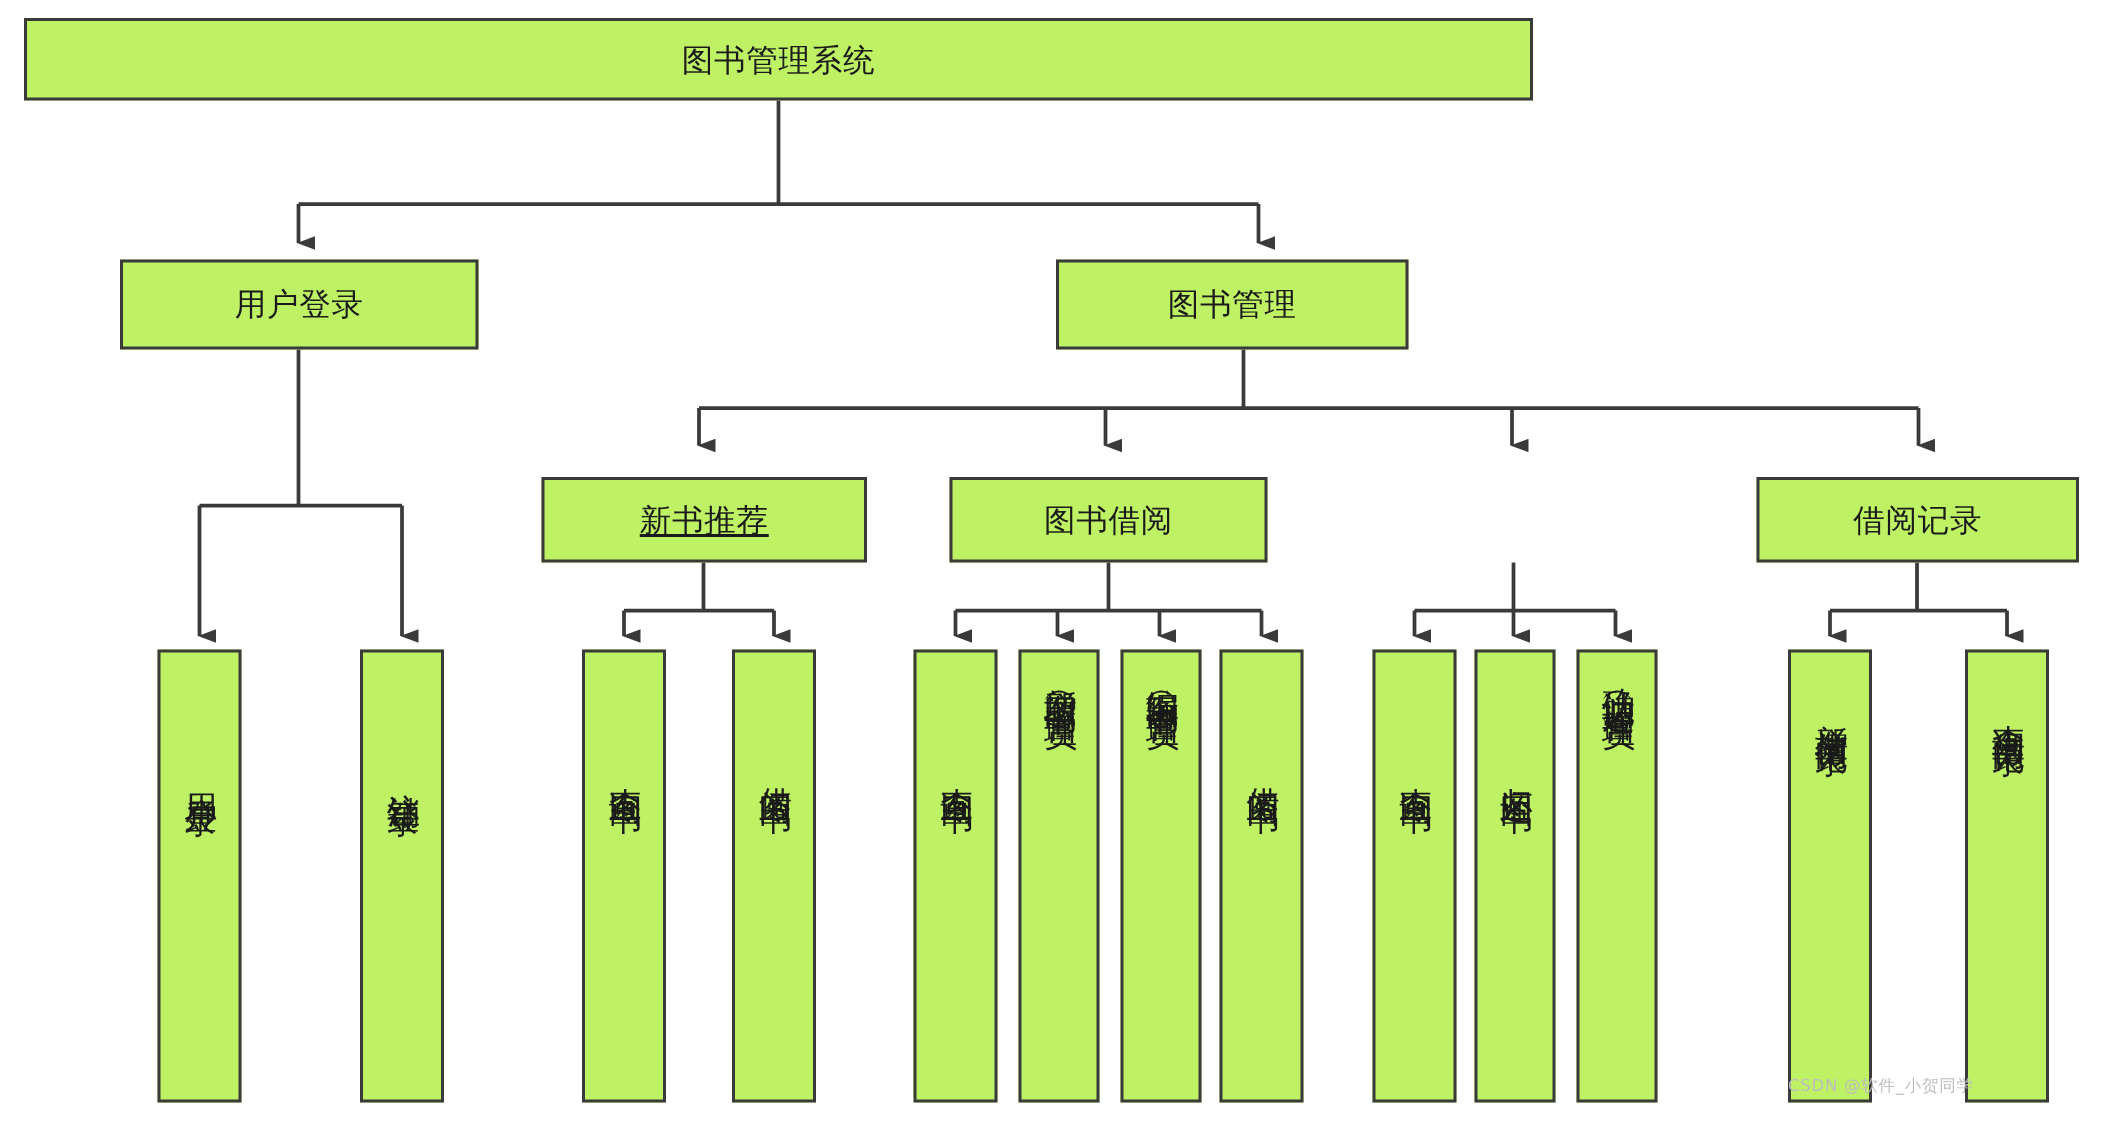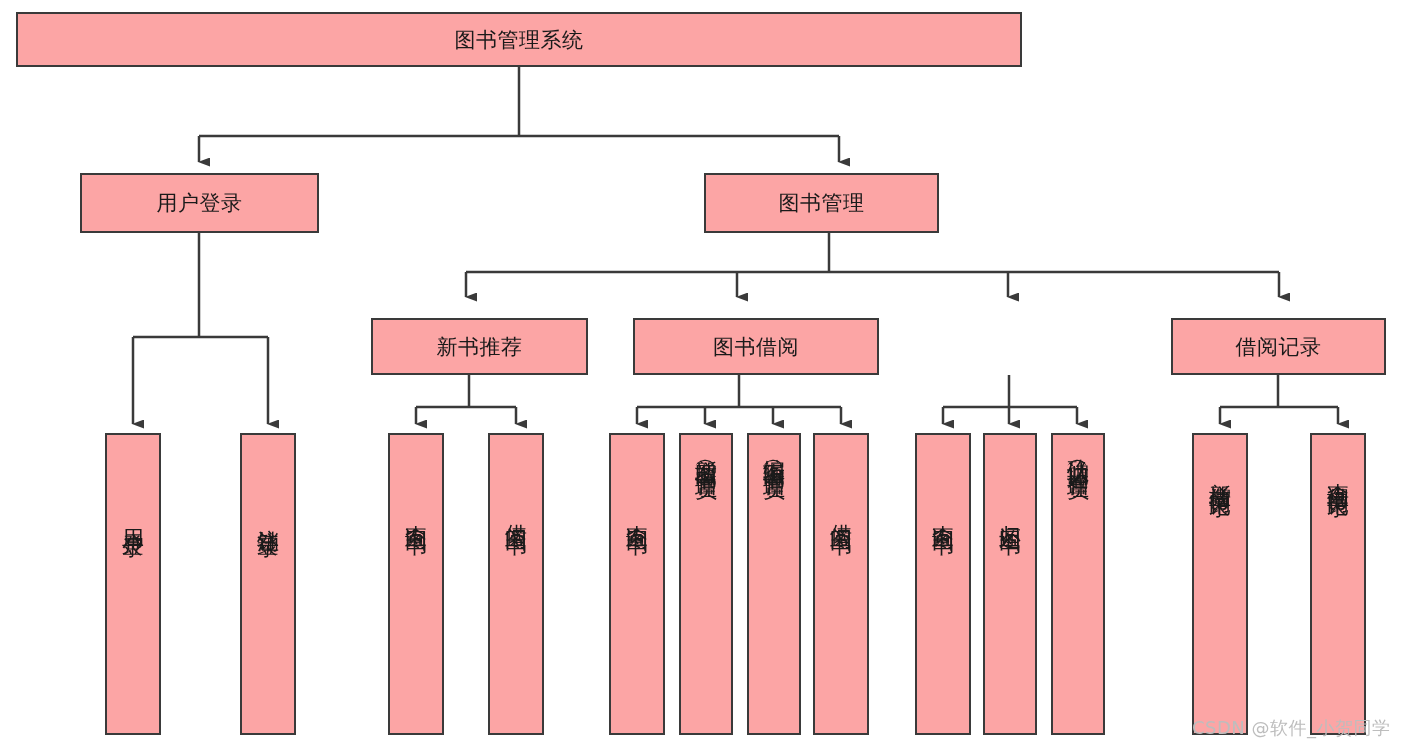--- a/index.html
+++ b/index.html
@@ -22,21 +22,21 @@
     left: 0;
     top: 0;
     width: 1405px;
     height: 747px;
     pointer-events: none;
   }
   .node {
     position: absolute;
     box-sizing: border-box;
     border: 2.5px solid #3a3a3a;
-    background: #fca5a5;
+    background: #bef264;
     display: flex;
     align-items: center;
     justify-content: center;
     color: #1a1a1a;
   }
   .node.horiz {
     font-size: 21px;
     letter-spacing: 0.5px;
   }
   .node.vert {
@@ -47,21 +47,21 @@
   .node.vert .vtext {
     writing-mode: vertical-rl;
     text-orientation: upright;
     letter-spacing: 3px;
     line-height: 1;
     white-space: nowrap;
     display: block;
   }
   .watermark {
     position: absolute;
-    font-size: 18px;
+    font-size: 11px;
     color: #bdbdbd;
     white-space: nowrap;
     letter-spacing: 0.5px;
   }
 </style>
 </head>
 <body>
 
 <div id="canvas">
 
@@ -119,24 +119,24 @@
     <span>图书管理系统</span>
   </div>
 
   <div class="node horiz" style="left:80px; top:173px; width:239px; height:60px;">
     <span>用户登录</span>
   </div>
   <div class="node horiz" style="left:704px; top:173px; width:235px; height:60px;">
     <span>图书管理</span>
   </div>
 
-  <div class="node horiz" style="left:371px; top:318px; width:217px; height:57px;">
+  <div class="node horiz" style="left:361px; top:318px; width:217px; height:57px;text-decoration:underline;">
     <span>新书推荐</span>
   </div>
-  <div class="node horiz" style="left:633px; top:318px; width:246px; height:57px;">
+  <div class="node horiz" style="left:633px; top:318px; width:212px; height:57px;">
     <span>图书借阅</span>
   </div>
   <div class="node horiz" style="left:1171px; top:318px; width:215px; height:57px;">
     <span>借阅记录</span>
   </div>
 
   <div class="node vert" style="left:105px; top:433px; width:56px; height:302px;">
     <span class="vtext" style="margin-top:76px;">用户登录</span>
   </div>
   <div class="node vert" style="left:240px; top:433px; width:56px; height:302px;">

